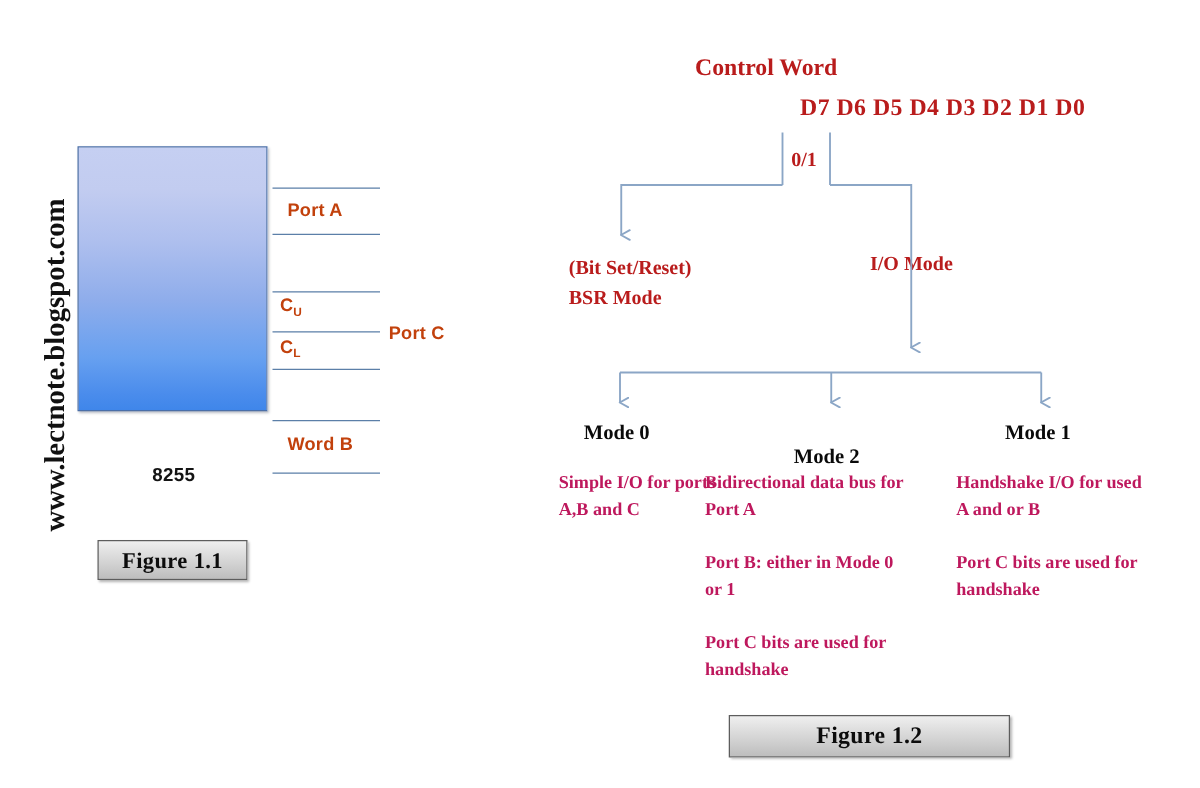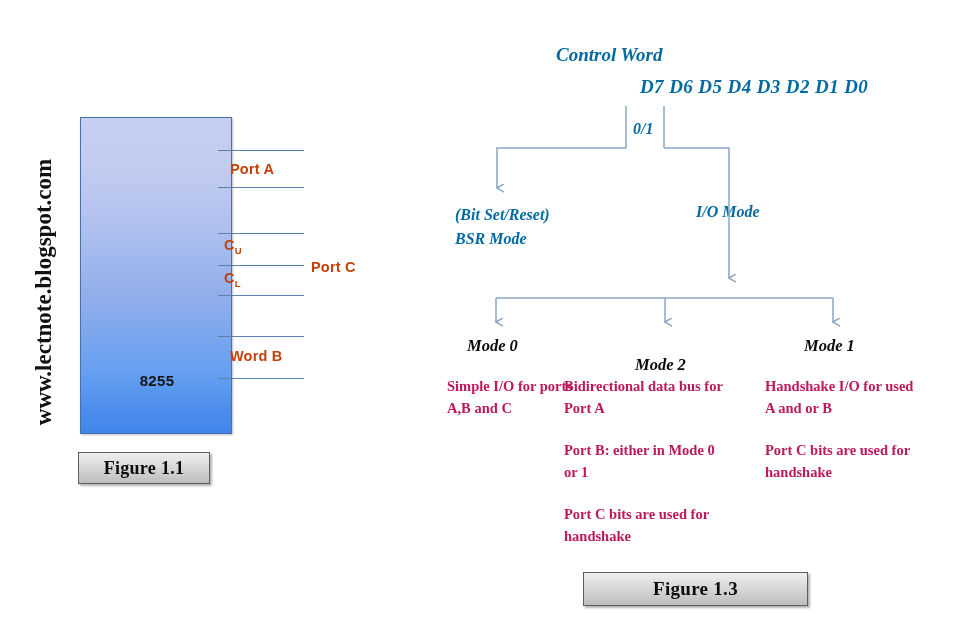--- a/index.html
+++ b/index.html
@@ -33,24 +33,24 @@
     font-size: 23px;
     letter-spacing: 0px;
     color: #111111;
     text-align: center;
     line-height: 34px;
     white-space: nowrap;
   }
 
   
   #chip-block {
-    left: 80px;
+    left: 62px;
     top: 117px;
     width: 152px;
-    height: 317px;
+    height: 212px;
     background: linear-gradient(to bottom, #c5cff2 0%, #c2ccf0 16%, #aebfee 36%, #8fadeb 58%, #67a0f0 80%, #4a8cec 94%, #3f86ea 100%);
     border: 1.6px solid #4b6fa8;
     box-shadow: 1px 1px 2px rgba(60,70,90,0.35);
     box-sizing: border-box;
   }
   #chip-label {
     position: absolute;
     left: 0;
     top: 254px;
     width: 152px;
@@ -90,48 +90,46 @@
     box-sizing: border-box;
     display: flex;
     align-items: center;
     justify-content: center;
     font-family: "Liberation Serif", "DejaVu Serif", serif;
     font-weight: bold;
     font-size: 18px;
     color: #0c0c0c;
     letter-spacing: 0.3px;
   }
-  #fig-1-1 { left: 78px; top: 452px; width: 132px; height: 32px; text-align: right; }
+  #fig-1-1 { left: 78px; top: 432px; width: 120px; height: 32px; text-align: right; }
   #fig-1-2 { left: 583px; top: 572px; width: 225px; height: 34px; font-size: 19px; }
 
   
   .fc-heading {
     font-family: "Liberation Serif", "DejaVu Serif", serif;
     font-weight: bold;
-    color: #0369a1;
-    white-space: nowrap;
-    font-style: italic;
+    color: #b91c1c;
+    white-space: nowrap;
   }
   #control-word { left: 556px; top: 44px; font-size: 19px; }
   #data-bits    { left: 640px; top: 76px; font-size: 19px; letter-spacing: 0.4px; }
   #zero-one     { left: 633px; top: 120px; font-size: 16px; text-align: center; }
 
   #bsr-mode-label {
     left: 455px; top: 203px; font-size: 16px; line-height: 24px;
     white-space: normal; width: 170px;
   }
   #io-mode-label  { left: 696px; top: 203px; font-size: 16px; }
 
   .mode-title {
     font-family: "Liberation Serif", "DejaVu Serif", serif;
     font-weight: bold;
     font-size: 16.5px;
     color: #0a0a0a;
     white-space: nowrap;
-    font-style: italic;
   }
   #mode-0-title { left: 467px; top: 336px; }
   #mode-2-title { left: 635px; top: 336px; margin-top: 19px; }
   #mode-1-title { left: 804px; top: 336px; }
 
   .mode-desc {
     font-family: "Liberation Serif", "DejaVu Serif", serif;
     font-weight: bold;
     font-size: 14.5px;
     line-height: 22px;
@@ -212,21 +210,21 @@
     <p class="desc-para">Bidirectional data bus for Port A</p>
     <p class="desc-para">Port B: either in Mode  0 or 1</p>
     <p class="desc-para">Port C bits are used for handshake</p>
   </div>
 
   <div class="abs mode-desc" id="mode-1-desc">
     <p class="desc-para">Handshake I/O for used A  and or B</p>
     <p class="desc-para">Port C bits are used for handshake</p>
   </div>
 
-  <div class="abs fig-caption" id="fig-1-2">Figure 1.3</div>
+  <div class="abs fig-caption" id="fig-1-2">Figure 1.2</div>
 
   <svg class="abs" id="connectors" viewBox="0 0 960 630" xmlns="http://www.w3.org/2000/svg">
     <defs>
       <marker id="arrowhead" markerWidth="9" markerHeight="9" refX="4.5" refY="7.4" orient="auto" markerUnits="userSpaceOnUse">
         <path d="M0.6,0.6 L4.5,7.6 L8.4,0.6" fill="none" stroke="#8ba6c6" stroke-width="1.5" stroke-linecap="round" stroke-linejoin="round"></path>
       </marker>
     </defs>
 
     <g stroke="#8ba6c6" stroke-width="1.5" fill="none">
 

